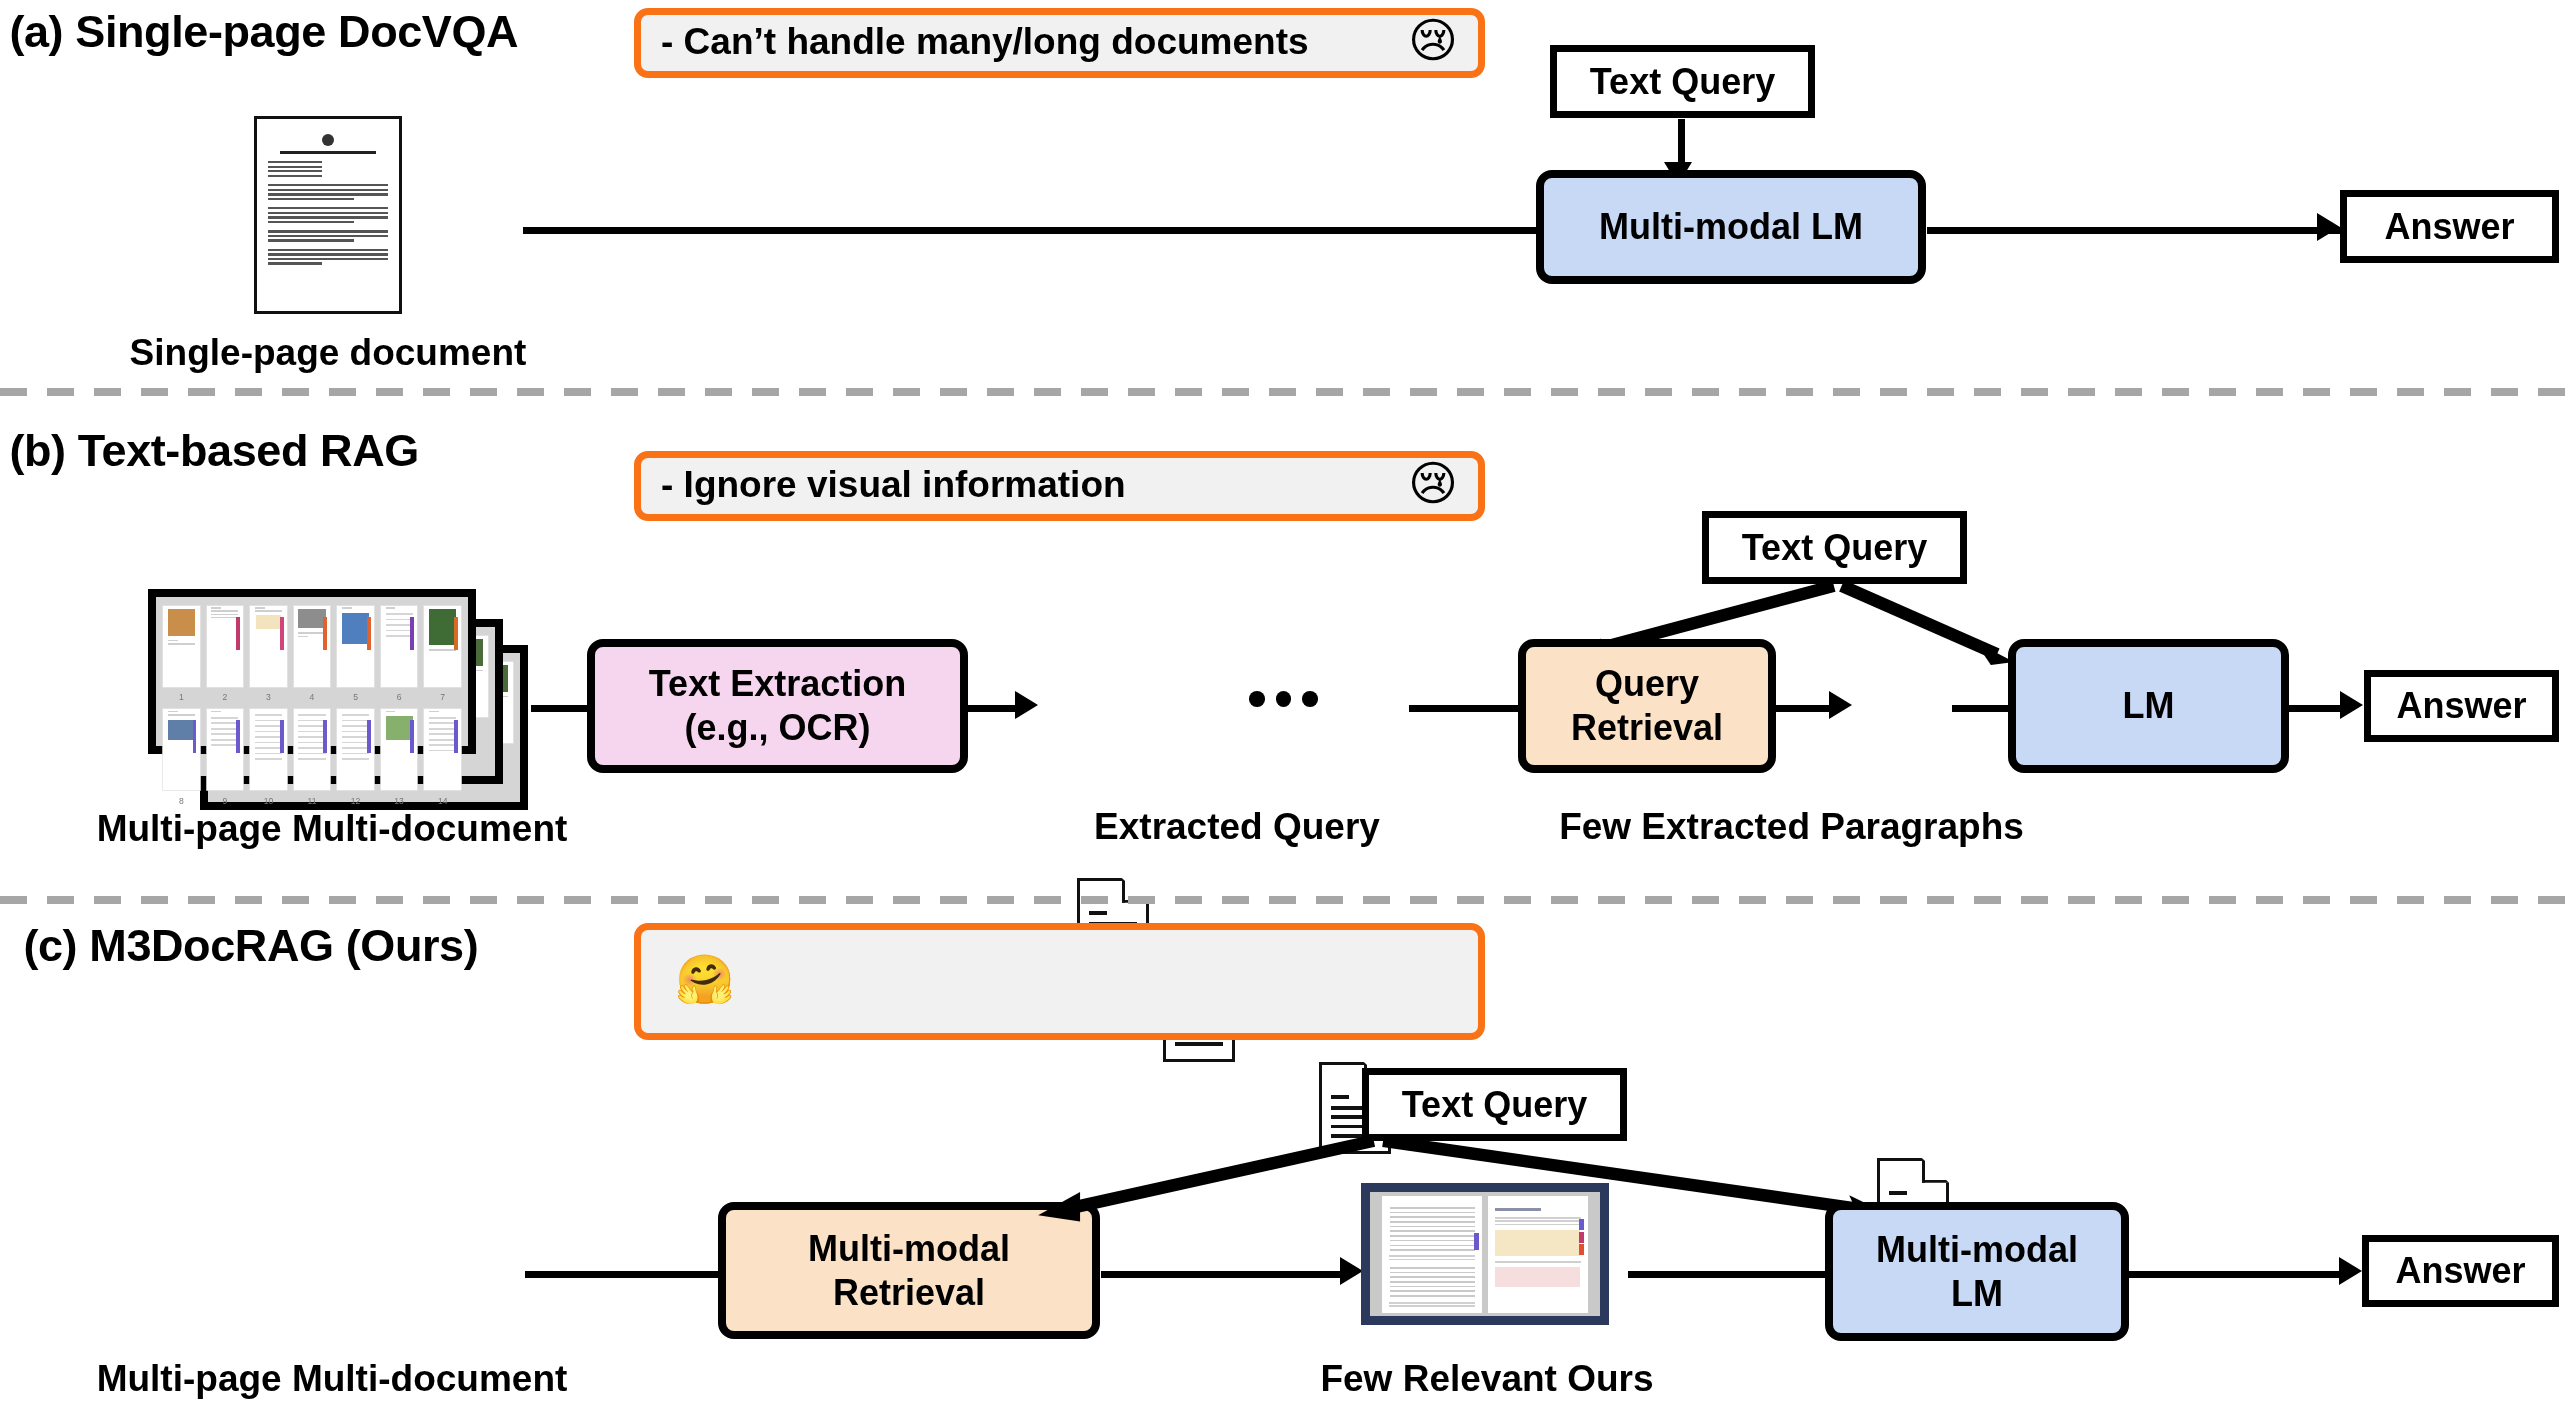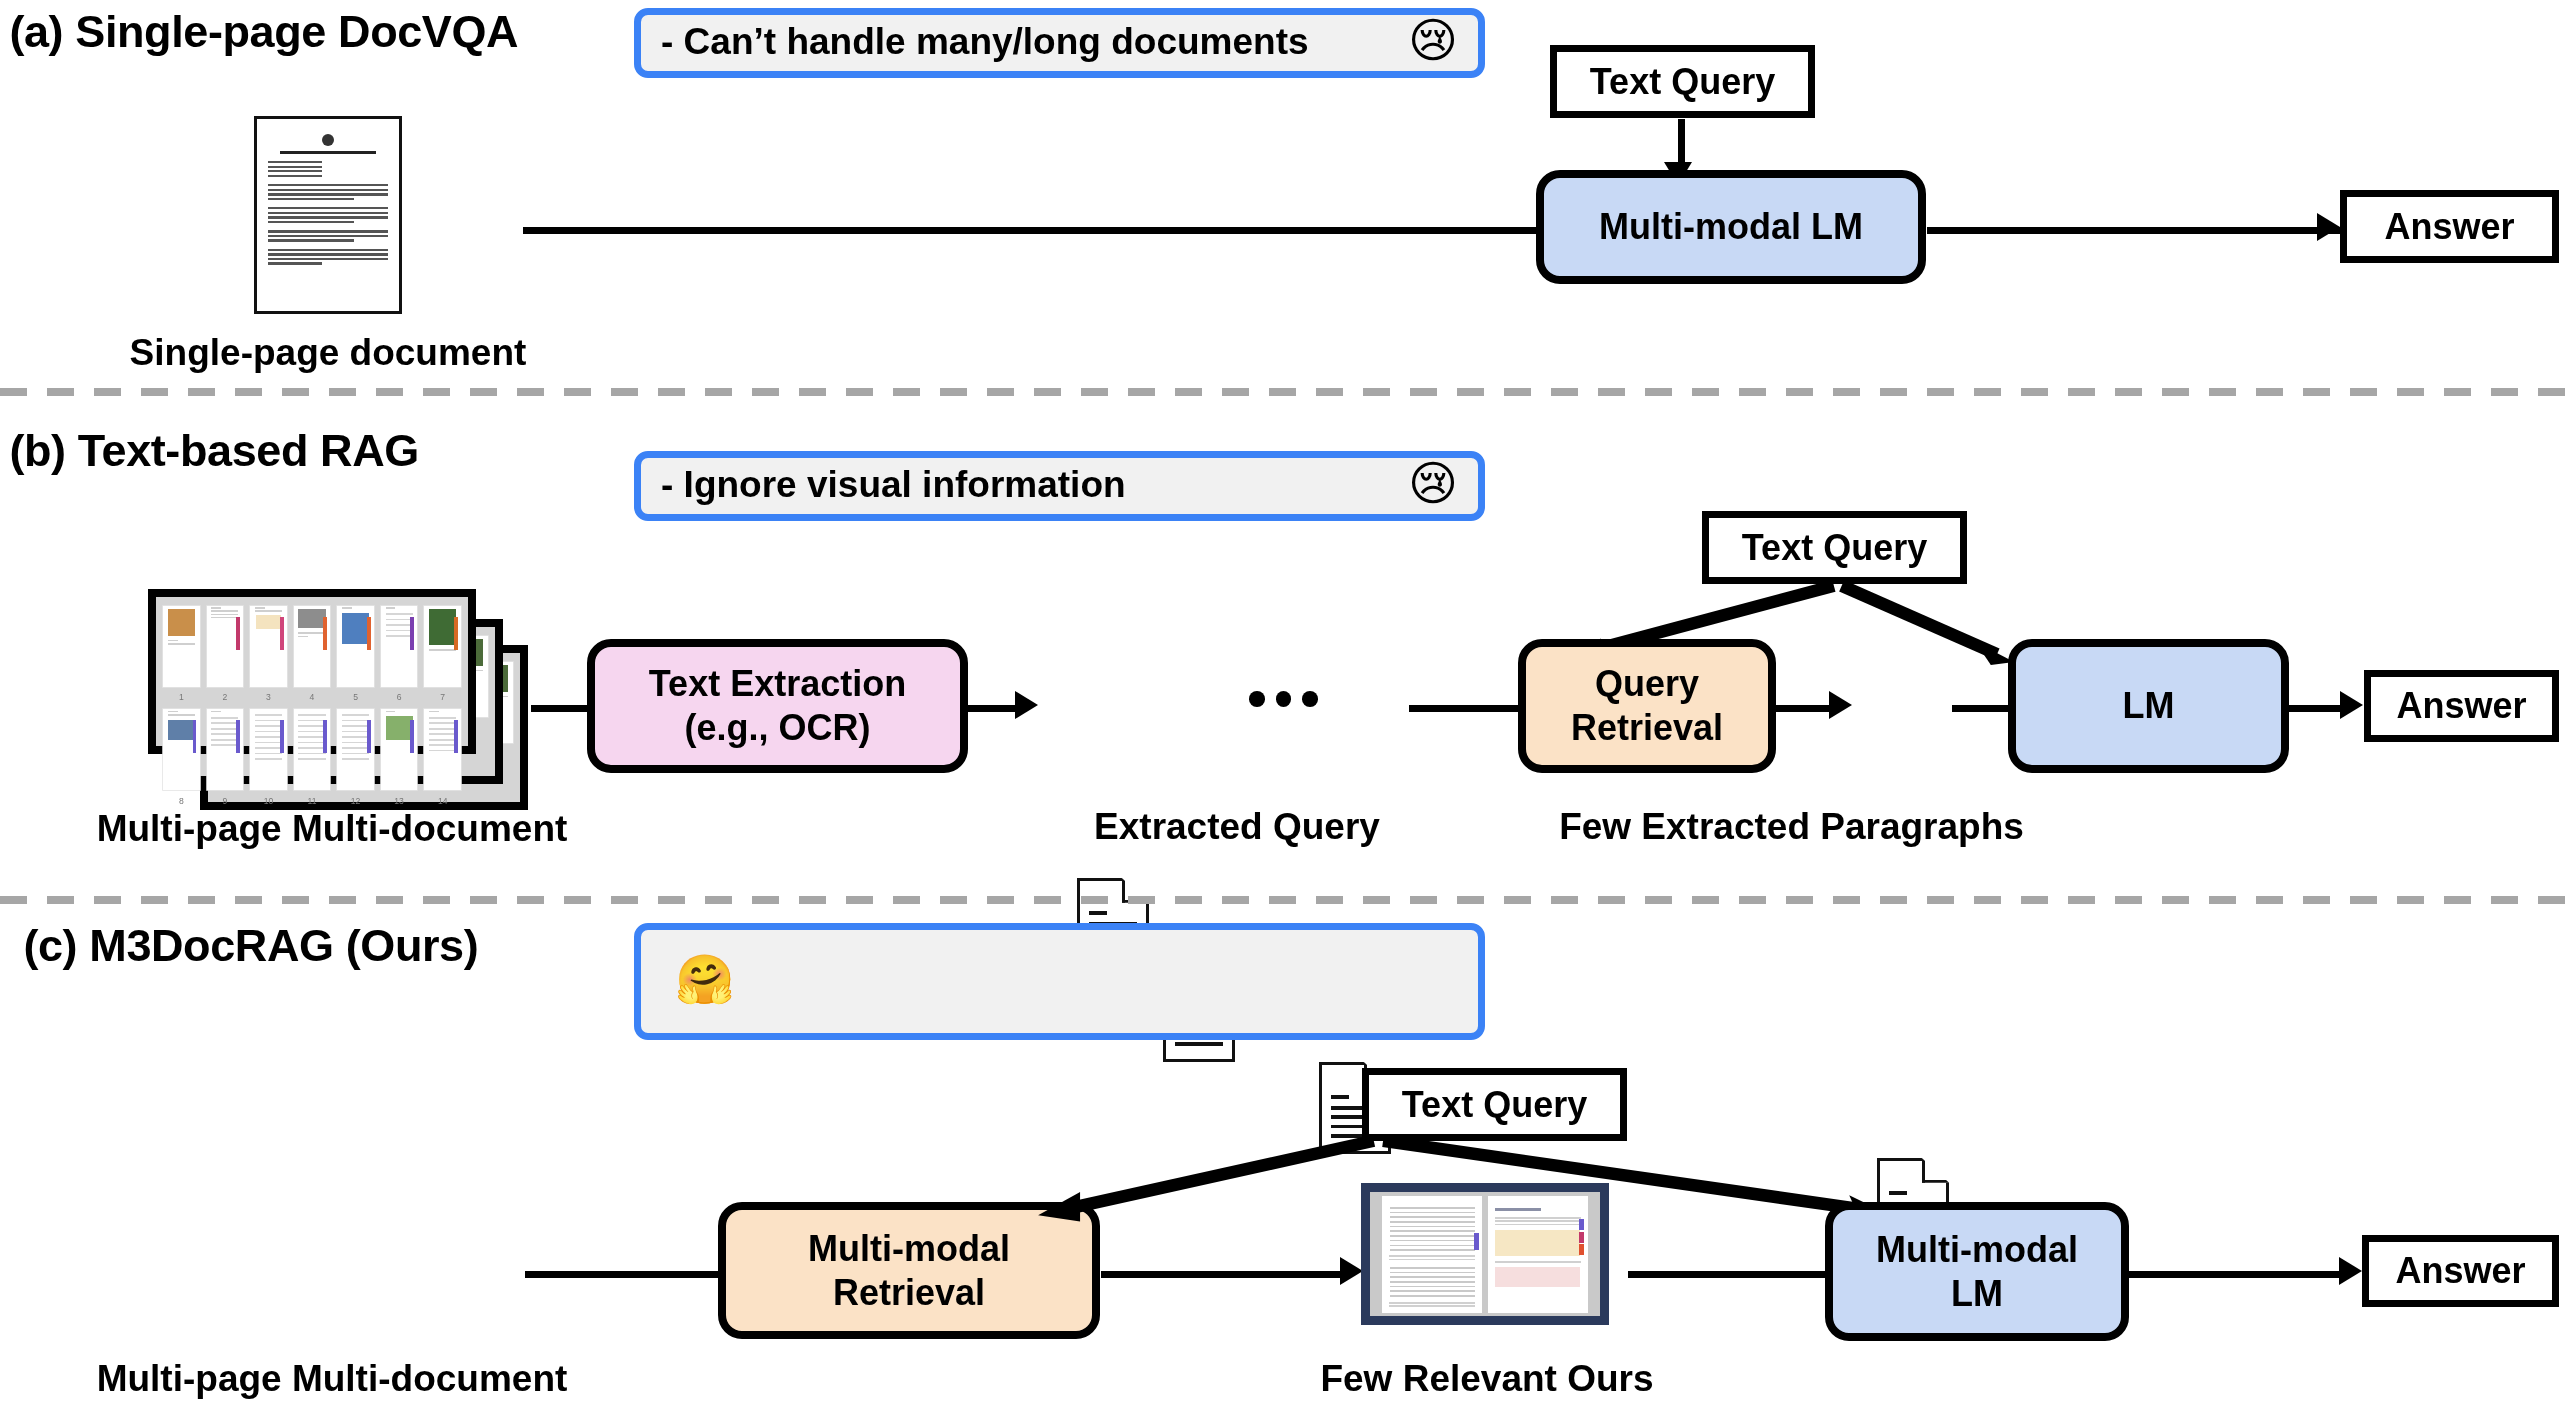--- a/index.html
+++ b/index.html
@@ -6,38 +6,38 @@
   body{width:2576px;height:1429px;position:relative;
        font-family:"Liberation Sans","DejaVu Sans",sans-serif;
        color:#000;overflow:hidden;}
   .abs{position:absolute;}
 
   
   .sec-title{font-weight:bold;font-size:45px;letter-spacing:-0.4px;white-space:nowrap;}
 
   
   .note{
-    background:#f1f1f1;border:7px solid #3b82f6;border-radius:14px;
+    background:#f1f1f1;border:7px solid #f97316;border-radius:14px;
     display:flex;align-items:center;box-sizing:border-box;
     padding:4.7px 20px 7.8px 20px;
   }
   .note-lines{flex:1;}
   .note-line{font-weight:bold;font-size:37px;white-space:nowrap;line-height:1.28;}
   .note-emoji{font-size:48px;line-height:1;margin-left:14px;}
 
   
   .rect-box{
     background:#fff;border:7px solid #000;box-sizing:border-box;
     display:flex;align-items:center;justify-content:center;
     font-weight:bold;font-size:36px;white-space:nowrap;
   }
 
   
   .mod-box{
-    border:8.6px solid #000;border-radius:24px;box-sizing:border-box;
+    border:8.6px solid #000;border-radius:16px;box-sizing:border-box;
     display:flex;flex-direction:column;align-items:center;justify-content:center;
     font-weight:bold;font-size:36px;line-height:1.22;text-align:center;
   }
   .mod-box.blue{background:#c8d9f5;}
   .mod-box.pink{background:#f6d6ef;}
   .mod-box.orange{background:#fbe2c6;}
 
   
   .hline{background:#000;height:7px;}
   .vline{background:#000;width:7px;}

